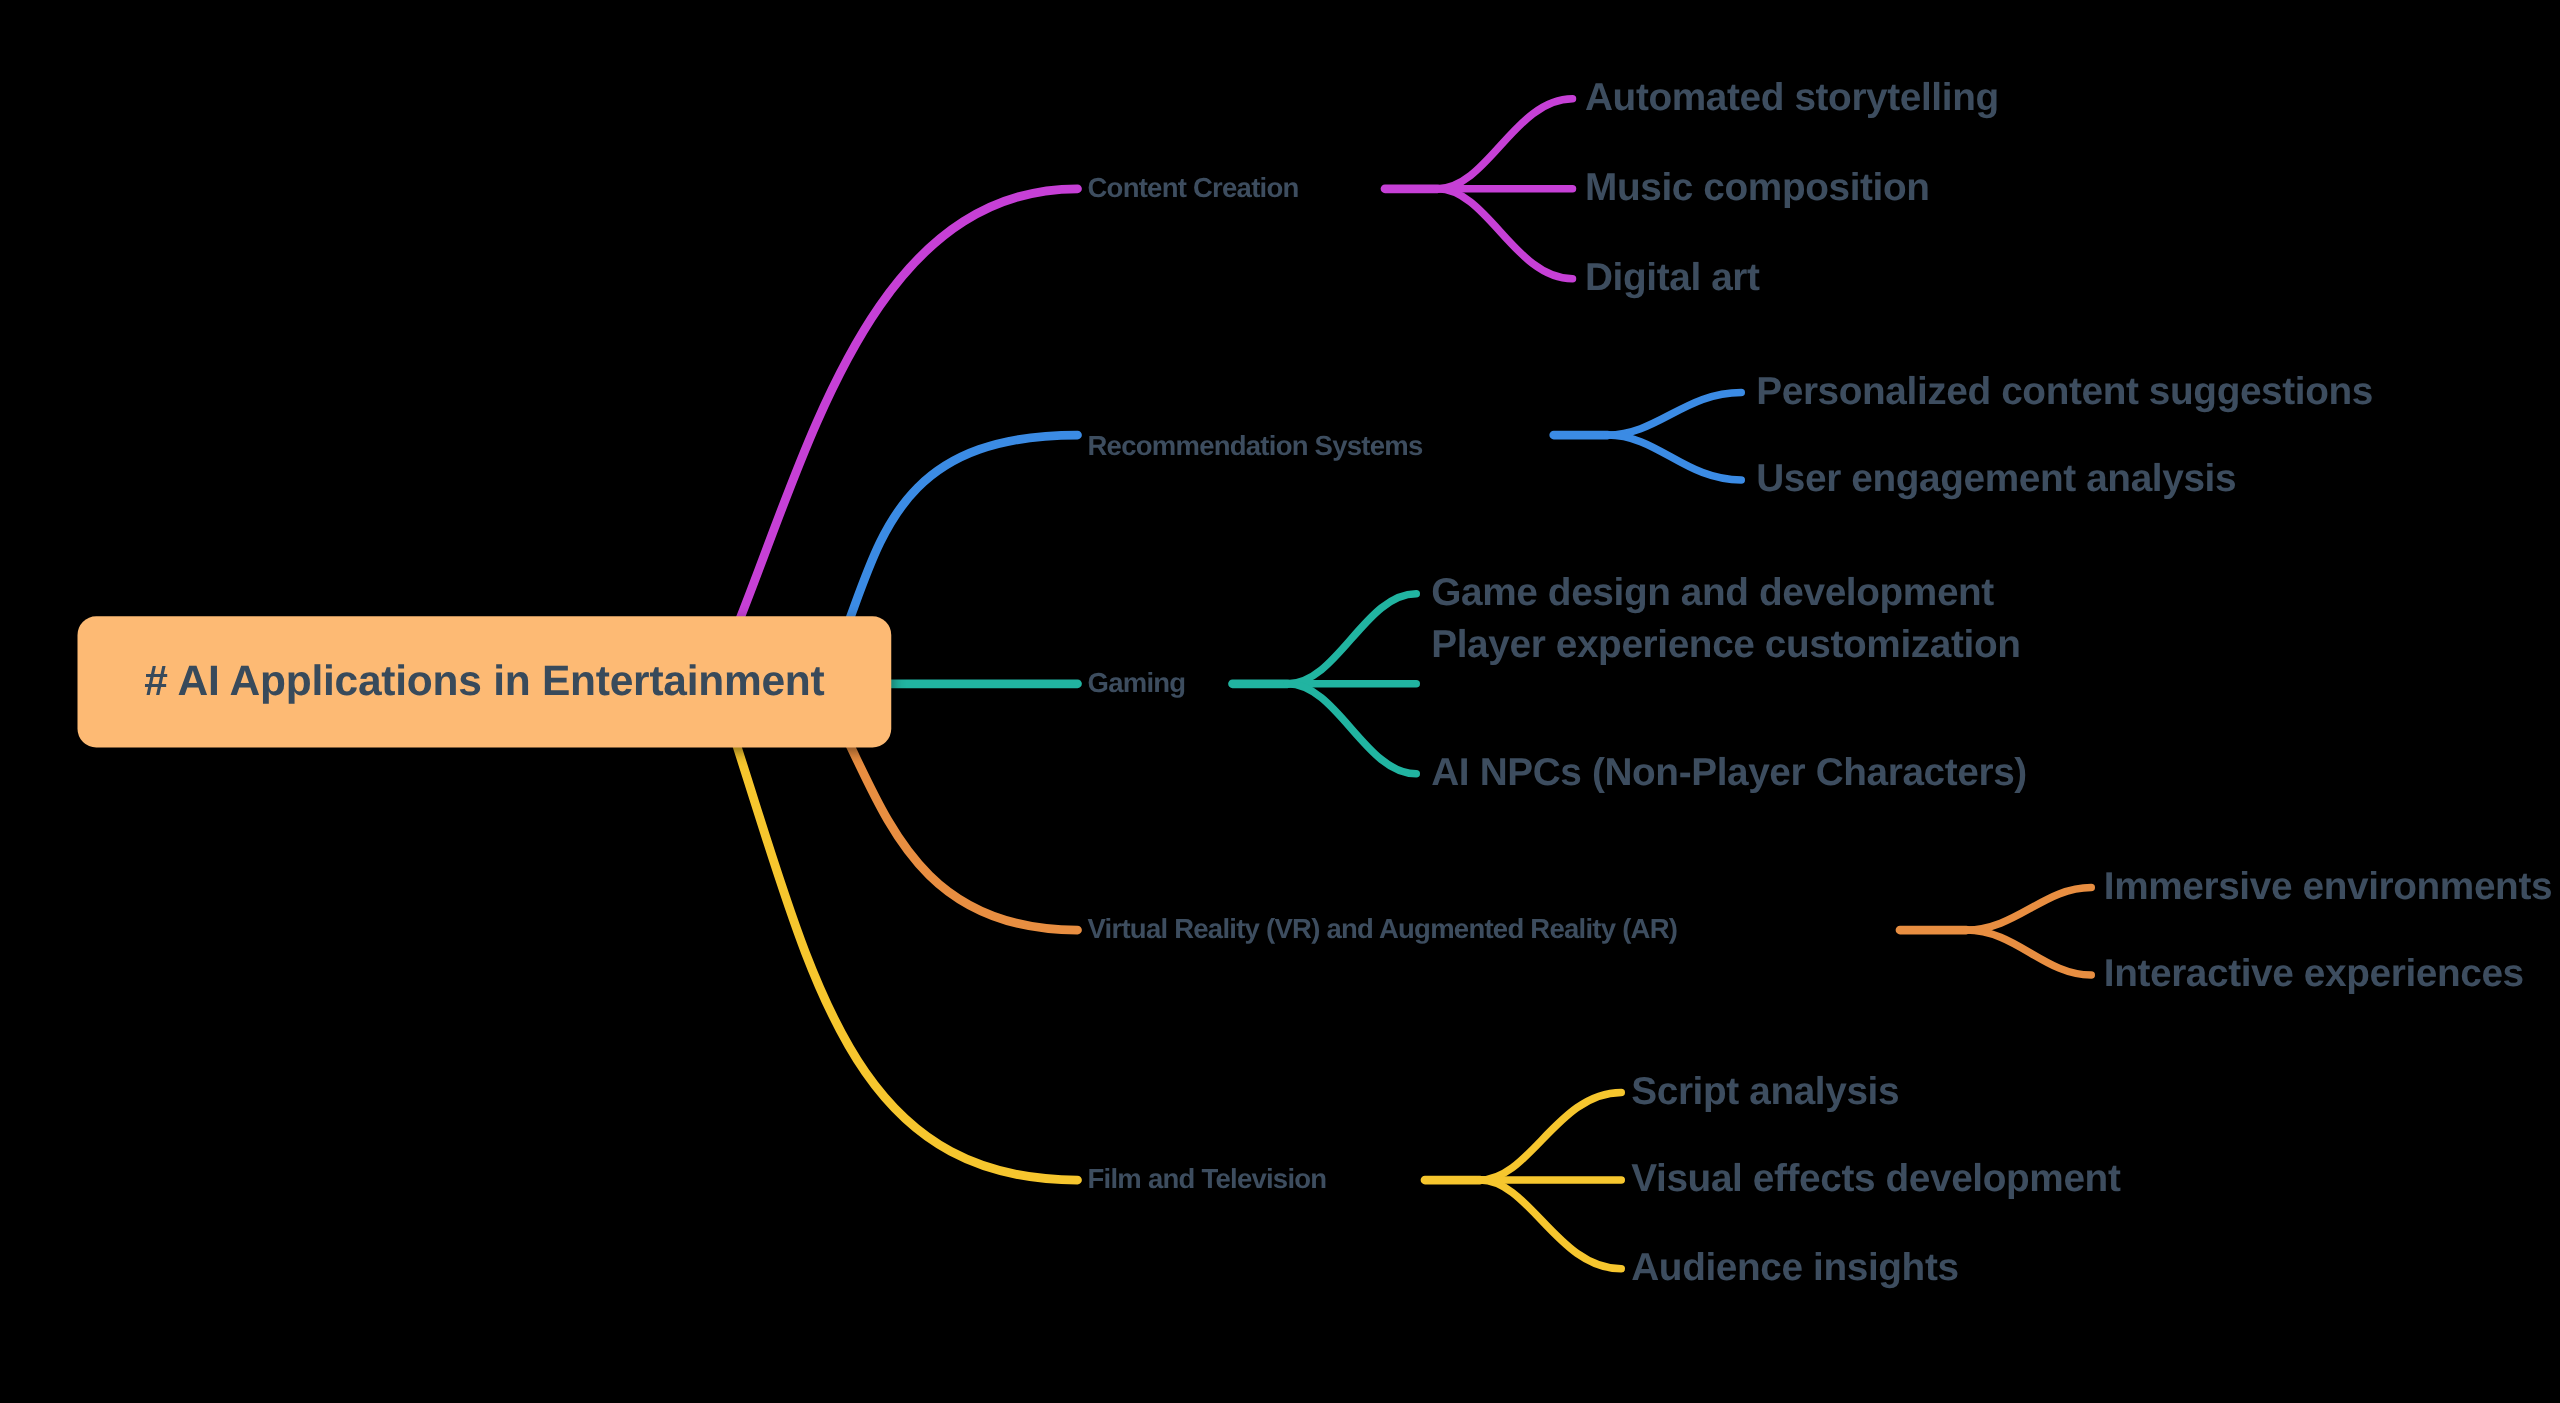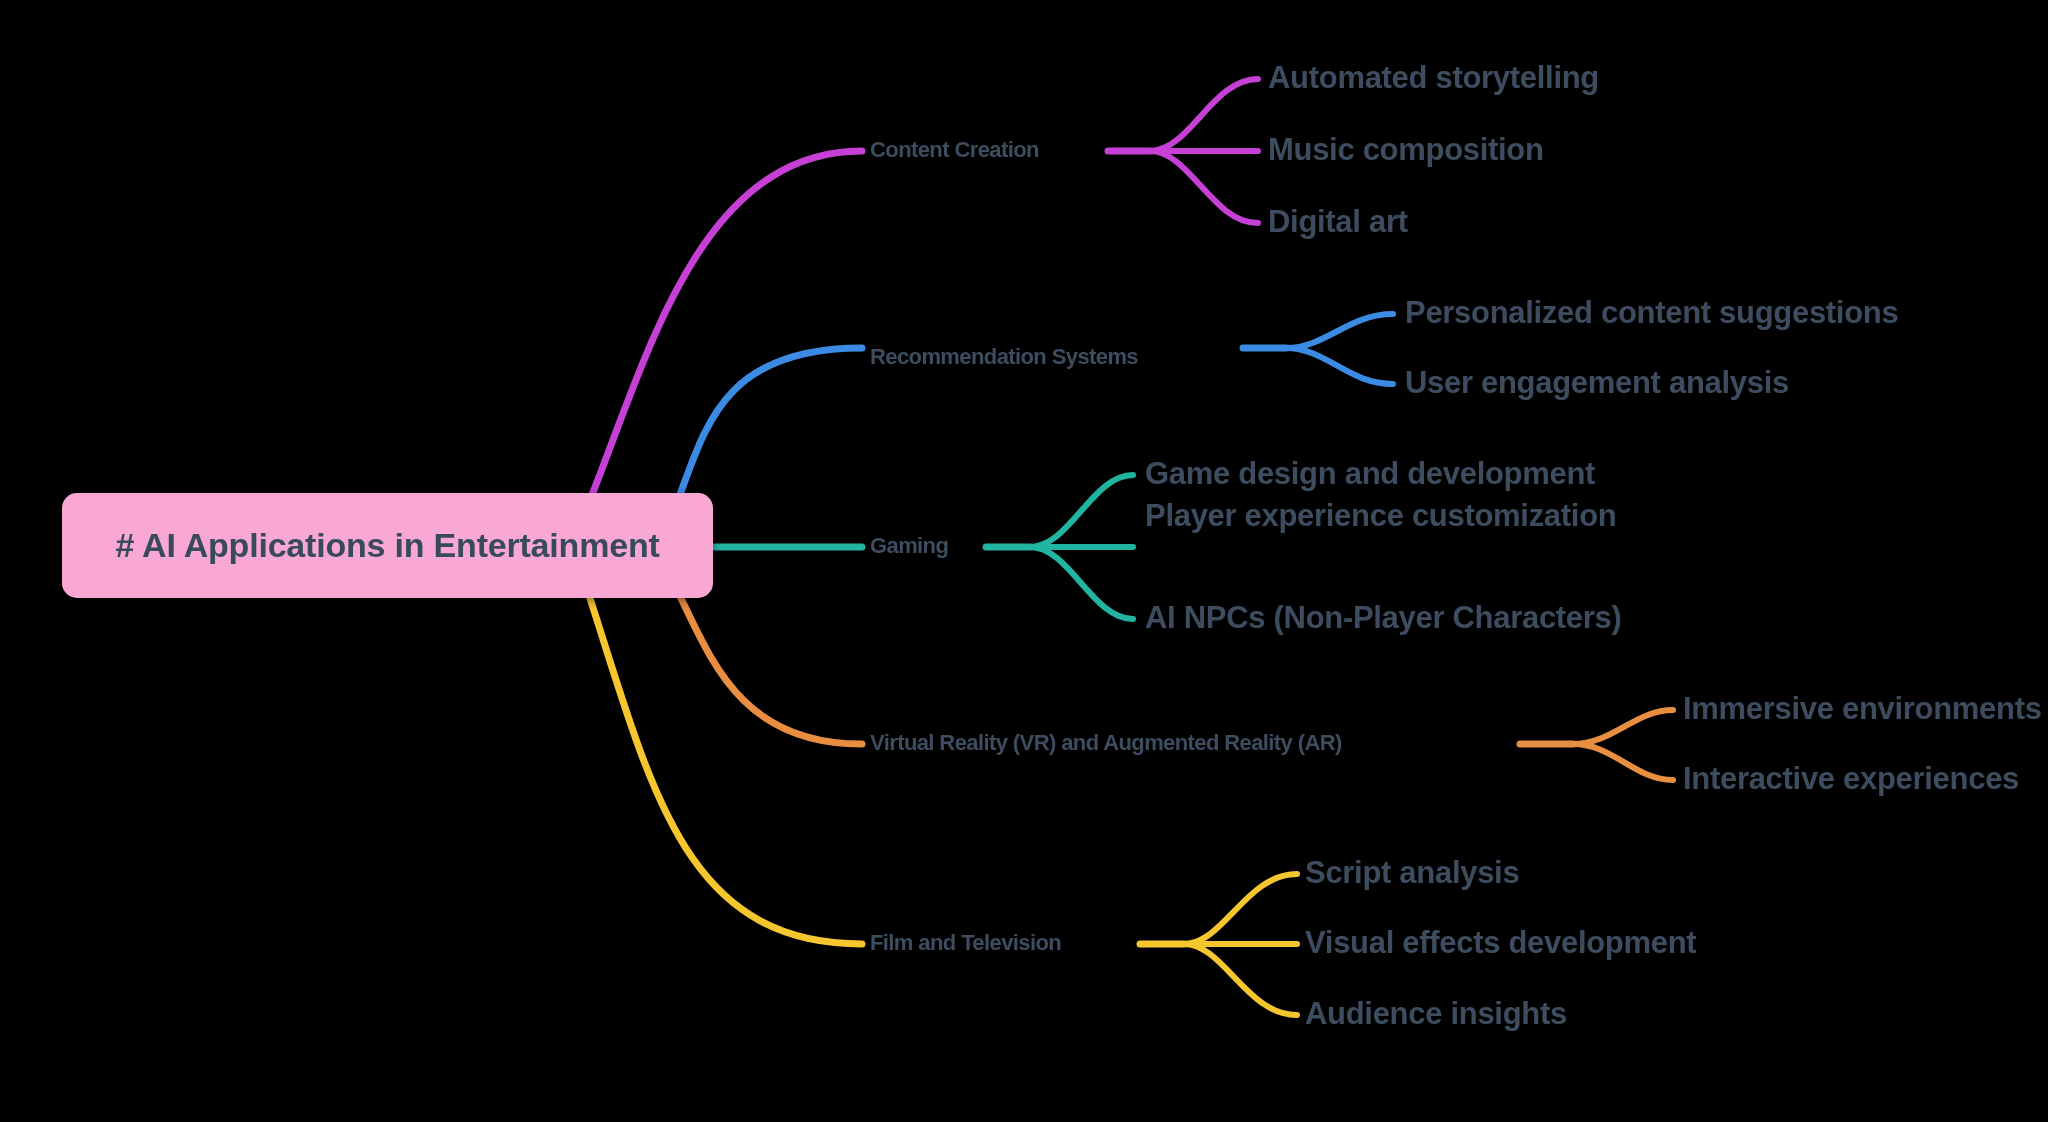--- a/index.html
+++ b/index.html
@@ -4,21 +4,21 @@
 <style>
   html,body{margin:0;padding:0;background:#000;}
   body{
     width:2048px;height:1122px;position:relative;overflow:hidden;
     font-family:"Liberation Sans", sans-serif;
   }
   .canvas{position:absolute;inset:0;}
   #edges{position:absolute;left:0;top:0;}
   .central-node{
     position:absolute;left:62px;top:493px;width:651px;height:105px;
-    background:#f9a8d4;border-radius:15px;
+    background:#fdba74;border-radius:15px;
     display:flex;align-items:center;justify-content:center;
     font-size:34px;font-weight:700;color:#384A5B;letter-spacing:-0.2px;
     box-shadow:0 3px 10px rgba(0,0,0,0.45);
     white-space:nowrap;
   }
   .branch-label{
     position:absolute;transform:translateY(-53%);
     font-size:22px;font-weight:700;letter-spacing:-0.6px;
     color:#3D4D5F;white-space:nowrap;cursor:default;
   }

